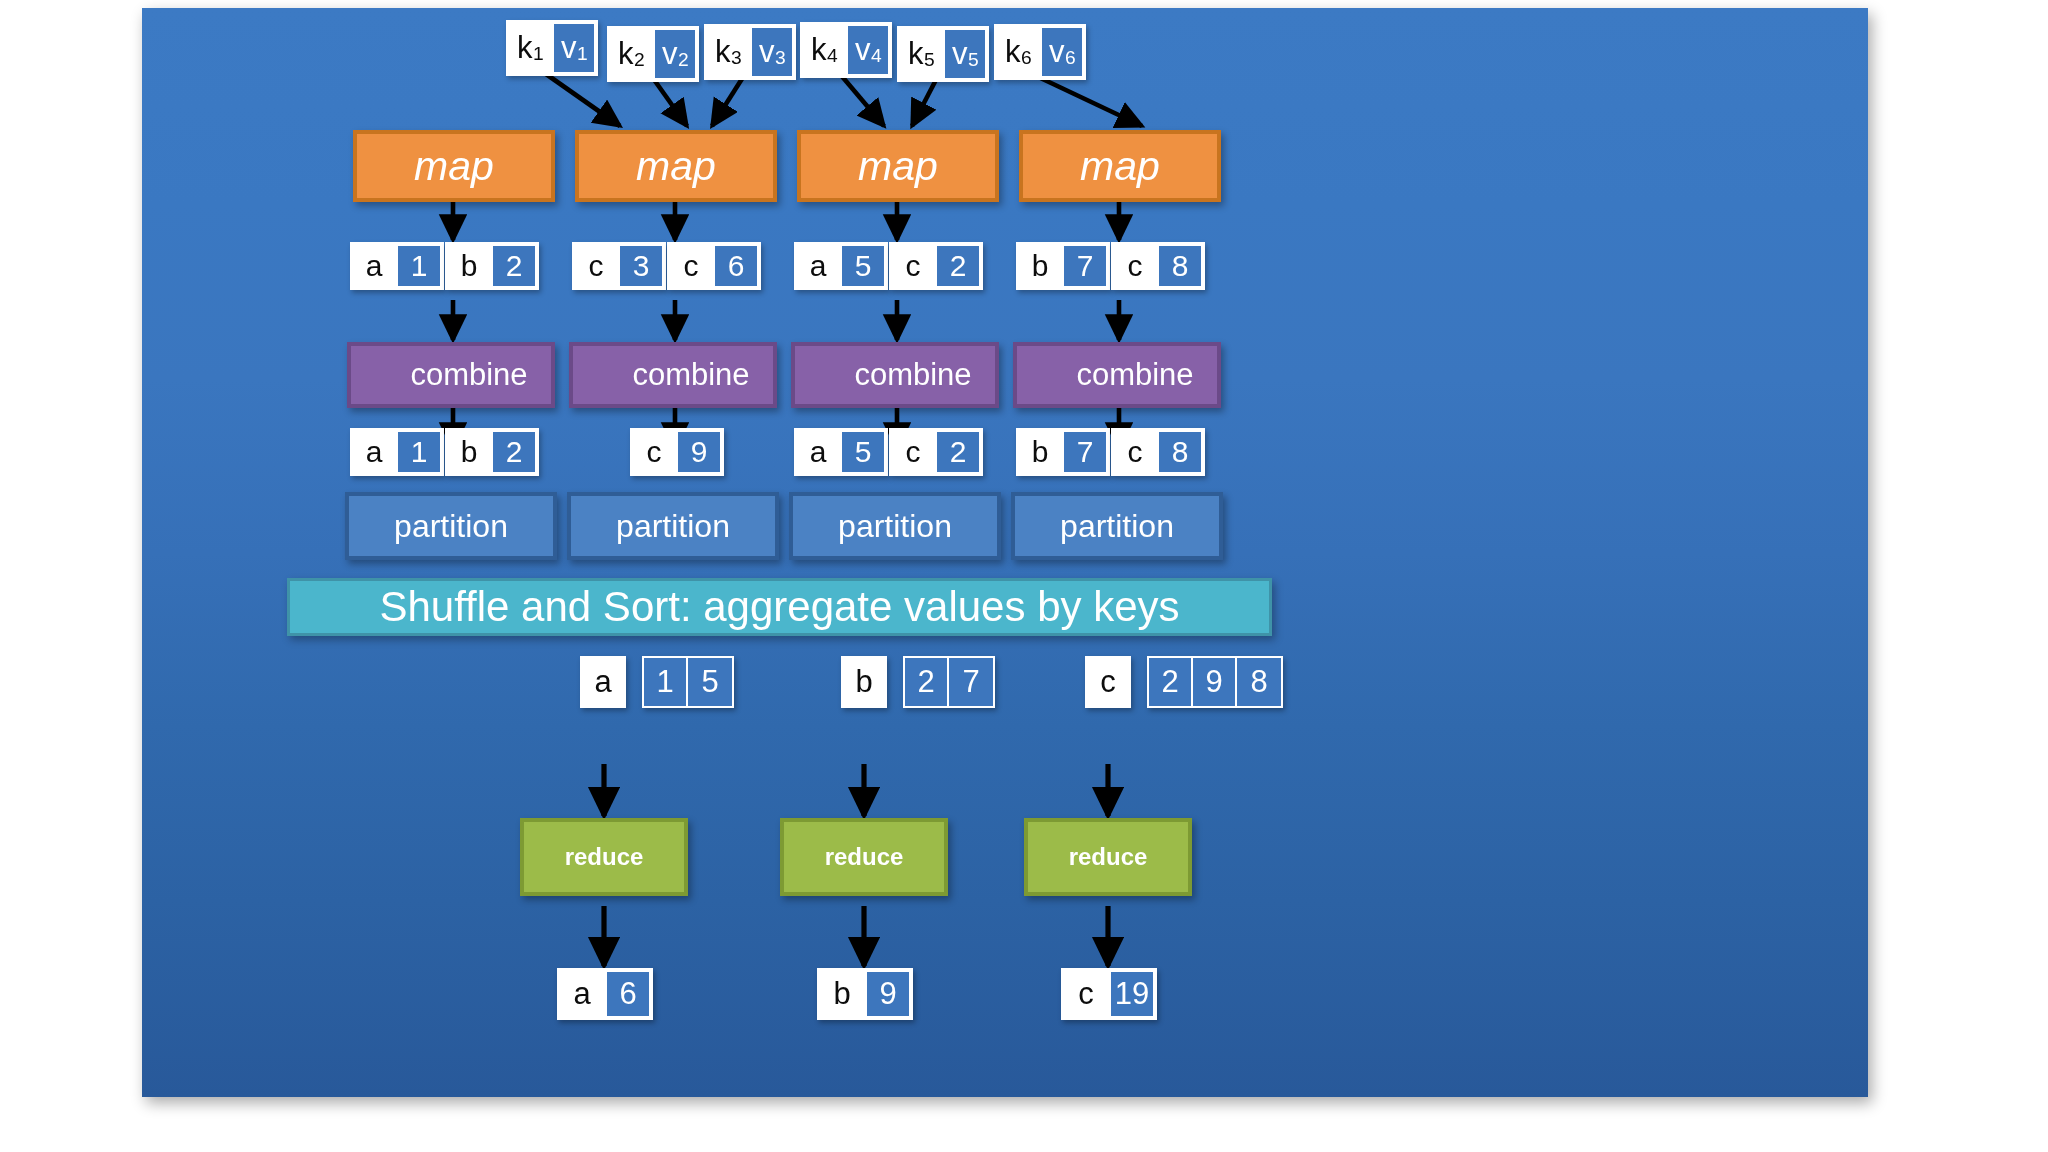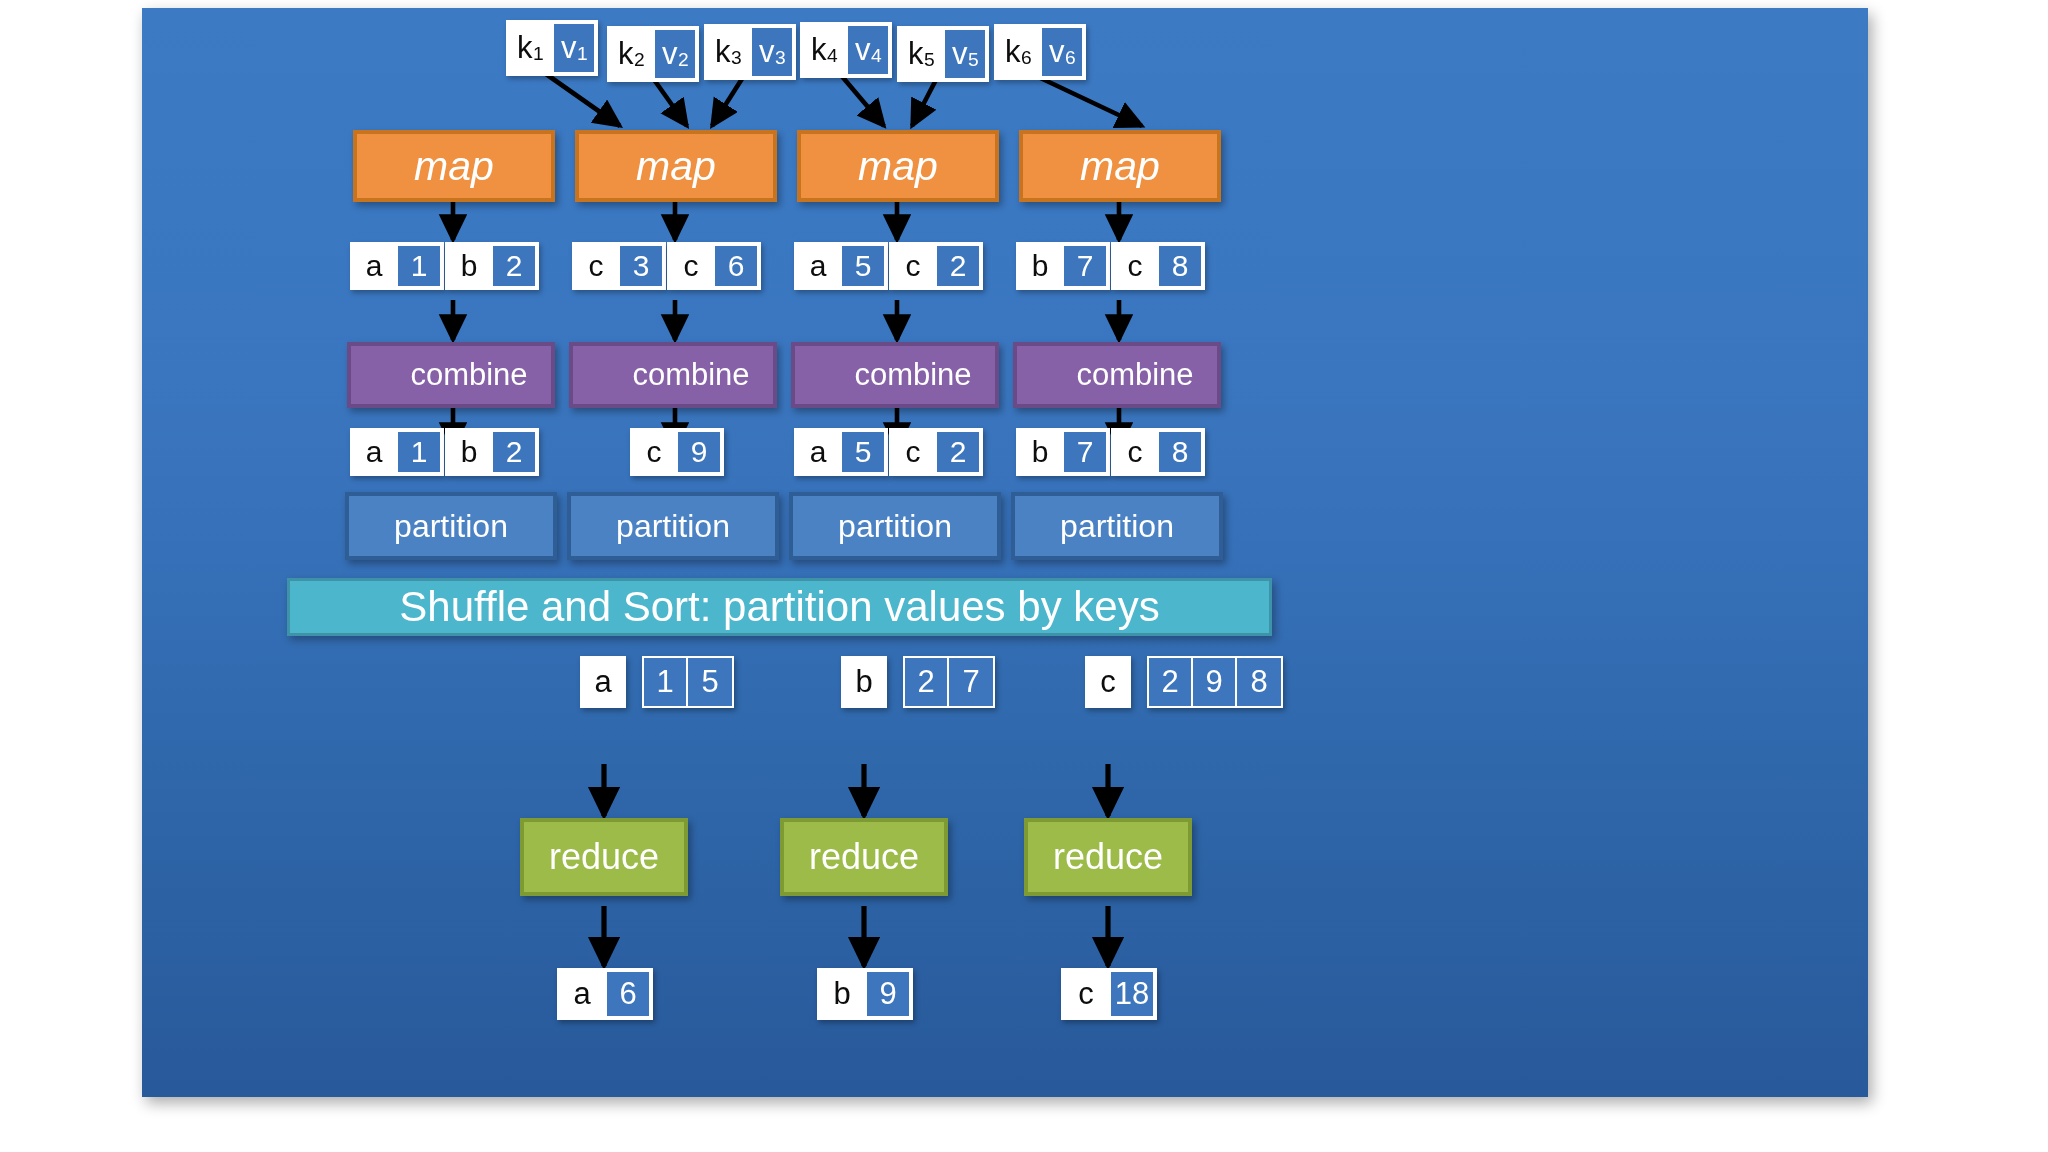--- a/index.html
+++ b/index.html
@@ -148,21 +148,22 @@
     padding-left: 36px;
   }
   .proc.partition {
     background: #4b82c4;
     border: 4px solid #2f5d96;
     font-size: 32px;
   }
   .proc.reduce {
     background: #9cbb49;
     border: 4px solid #7d9a33;
-    font-size: 36px;
+    font-size: 24px;
+    font-weight: bold;
   }
 
   
   #shuffle-bar {
     position: absolute;
     display: flex;
     align-items: center;
     justify-content: center;
     background: #4bb6cc;
     border: 3px solid #3f93a8;
@@ -358,21 +359,21 @@
   <div class="kv kv-mid" style="left:969px; top:420px;">
     <span class="k">c</span>
     <span class="v">8</span>
   </div>
 
   <div class="proc partition" style="left:203px; top:484px; width:212px; height:68px;">partition</div>
   <div class="proc partition" style="left:425px; top:484px; width:212px; height:68px;">partition</div>
   <div class="proc partition" style="left:647px; top:484px; width:212px; height:68px;">partition</div>
   <div class="proc partition" style="left:869px; top:484px; width:212px; height:68px;">partition</div>
 
-  <div id="shuffle-bar" style="left:145px; top:570px; width:985px; height:58px;">Shuffle and Sort: partition values by keys</div>
+  <div id="shuffle-bar" style="left:145px; top:570px; width:985px; height:58px;">Shuffle and Sort: aggregate values by keys</div>
 
   <div class="agg-key" style="left:438px; top:648px; width:46px; height:52px;">a</div>
   <div class="agg-vals" style="left:500px; top:648px; height:52px;">
     <span class="cell" style="width:44px;">1</span>
     <span class="cell" style="width:44px;">5</span>
   </div>
 
   <div class="agg-key" style="left:699px; top:648px; width:46px; height:52px;">b</div>
   <div class="agg-vals" style="left:761px; top:648px; height:52px;">
     <span class="cell" style="width:44px;">2</span>
@@ -393,16 +394,16 @@
   <div class="kv kv-out" style="left:415px; top:960px;">
     <span class="k">a</span>
     <span class="v">6</span>
   </div>
   <div class="kv kv-out" style="left:675px; top:960px;">
     <span class="k">b</span>
     <span class="v">9</span>
   </div>
   <div class="kv kv-out" style="left:919px; top:960px;">
     <span class="k">c</span>
-    <span class="v">18</span>
+    <span class="v">19</span>
   </div>
 
 </div>
 
 </body></html>

